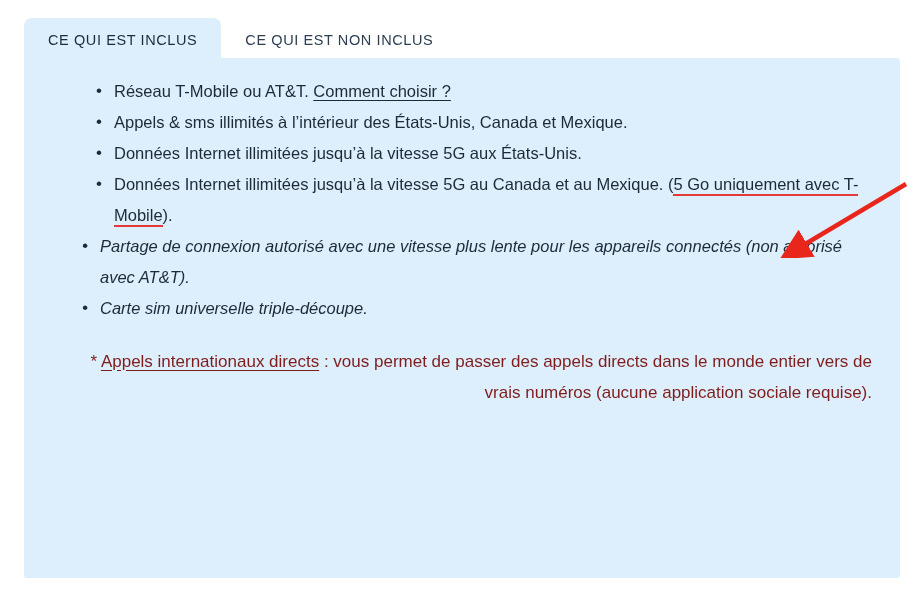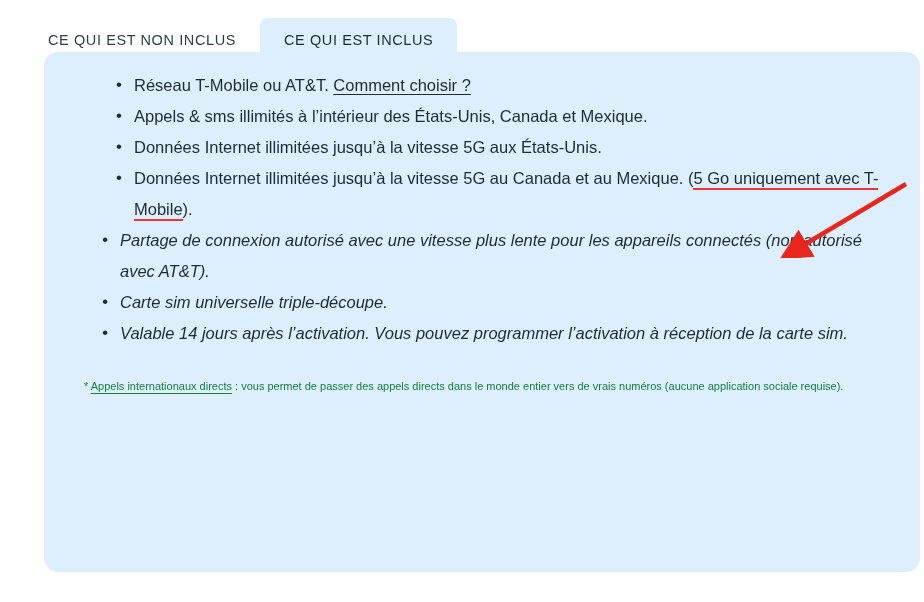--- a/index.html
+++ b/index.html
@@ -43,28 +43,27 @@
   }
   .tab.active {
     background: #ddeefc;
     color: #1d2c38;
   }
 
   
   .panel {
     position: absolute;
     left: 24px;
-    top: 52px;
+    top: 58px;
     width: 876px;
     height: 520px;
     background: #ddeefc;
-    border-radius: 14px;
+    border-radius: 3px;
     box-sizing: border-box;
     padding: 18px 28px 20px 28px;
-    margin-left: 20px;
   }
 
   ul.feature-list {
     margin: 0;
     padding: 0 0 0 44px;
     list-style: none;
   }
   ul.feature-list li {
     position: relative;
     font-size: 16.5px;
@@ -91,48 +90,49 @@
     text-decoration: underline;
     text-underline-offset: 3px;
   }
   .u-red {
     border-bottom: 2.5px solid #e53935;
     padding-bottom: 1px;
   }
 
   .footnote {
     margin: 22px 0 0 12px;
-    font-size: 11px;
+    font-size: 17px;
     line-height: 31px;
-    color: #15803d;
+    color: #7f1d1d;
     max-width: 830px;
+    text-align: right;
   }
 
   
   .arrow-svg {
     position: absolute;
     left: 770px;
     top: 178px;
     width: 140px;
     height: 80px;
     pointer-events: none;
     z-index: 5;
   }
 </style>
 </head>
 <body>
 
 <div class="page">
 
   <div class="tabs">
+    <div class="tab active">
+      <span>CE QUI EST INCLUS</span>
+    </div>
     <div class="tab">
       <span>CE QUI EST NON INCLUS</span>
-    </div>
-    <div class="tab active">
-      <span>CE QUI EST INCLUS</span>
     </div>
   </div>
 
   <div class="panel">
     <ul class="feature-list">
 
       <li>
         <span>Réseau T-Mobile ou AT&amp;T. </span><a class="u" href="#" style="color:inherit;">Comment choisir ?</a>
       </li>
 
@@ -150,23 +150,20 @@
       </li>
 
       <li class="wide">
         <span>Partage de connexion autorisé avec une vitesse plus lente pour les appareils connectés (non autorisé avec AT&amp;T).</span>
       </li>
 
       <li class="wide">
         <span>Carte sim universelle triple-découpe.</span>
       </li>
 
-      <li class="wide">
-        <span>Valable 14 jours après l’activation. Vous pouvez programmer l’activation à réception de la carte sim.</span>
-      </li>
 
 
     </ul>
 
     <p class="footnote">
       <span>* </span><a class="u" href="#" style="color:inherit;">Appels internationaux directs</a><span> : vous permet de passer des appels directs dans le monde entier vers de vrais numéros (aucune application sociale requise).</span>
     </p>
   </div>
 
   <svg class="arrow-svg" viewBox="0 0 140 80">

